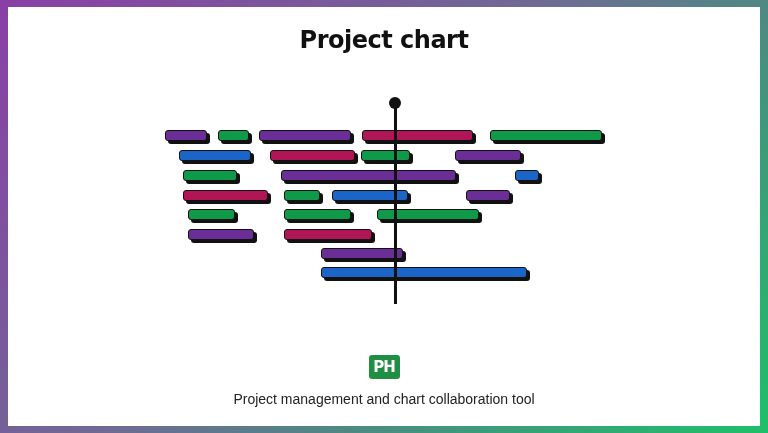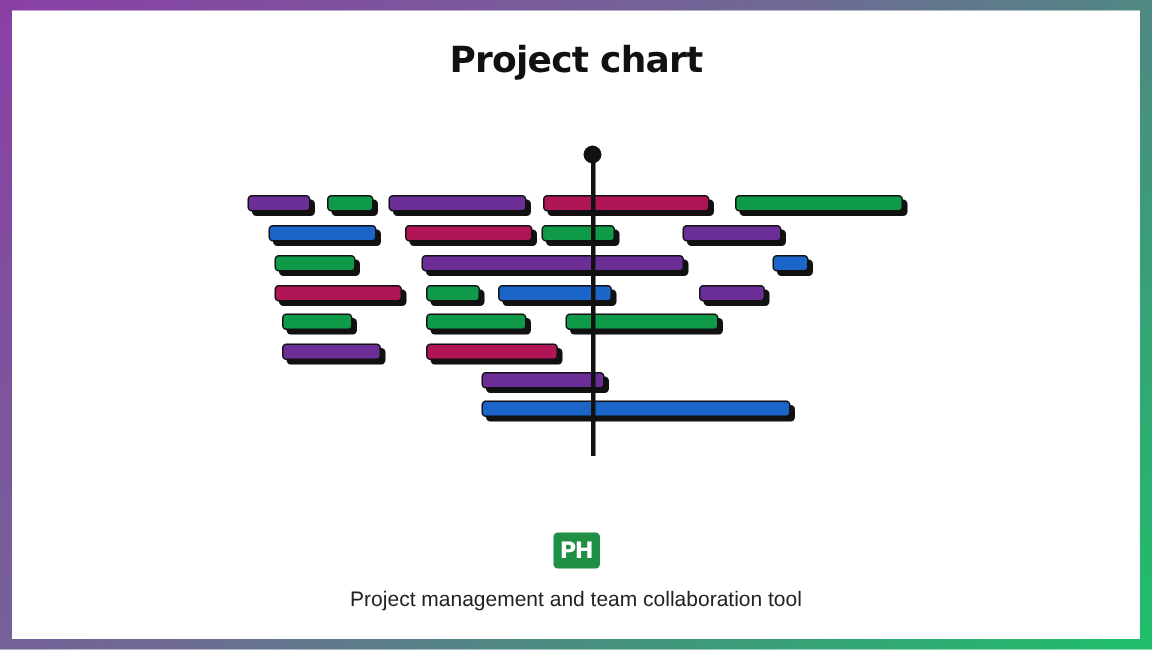--- a/index.html
+++ b/index.html
@@ -81,13 +81,13 @@
     <div class="bar" style="left: 284px; top: 229px; width: 88px; height: 11px; background: rgb(176, 21, 86);"></div>
     <div class="bar" style="left: 321px; top: 248px; width: 82px; height: 11px; background: rgb(106, 46, 150);"></div>
     <div class="bar" style="left: 321px; top: 267px; width: 206px; height: 11px; background: rgb(27, 100, 200);"></div>
     <div class="marker-line"></div>
   <div class="marker-dot"></div>
 </div>
 
 <div class="logo">
   <div class="logo-mark">PH</div>
 </div>
-<div class="tagline">Project management and team collaboration tool</div>
+<div class="tagline">Project management and chart collaboration tool</div>
 
 </body></html>

